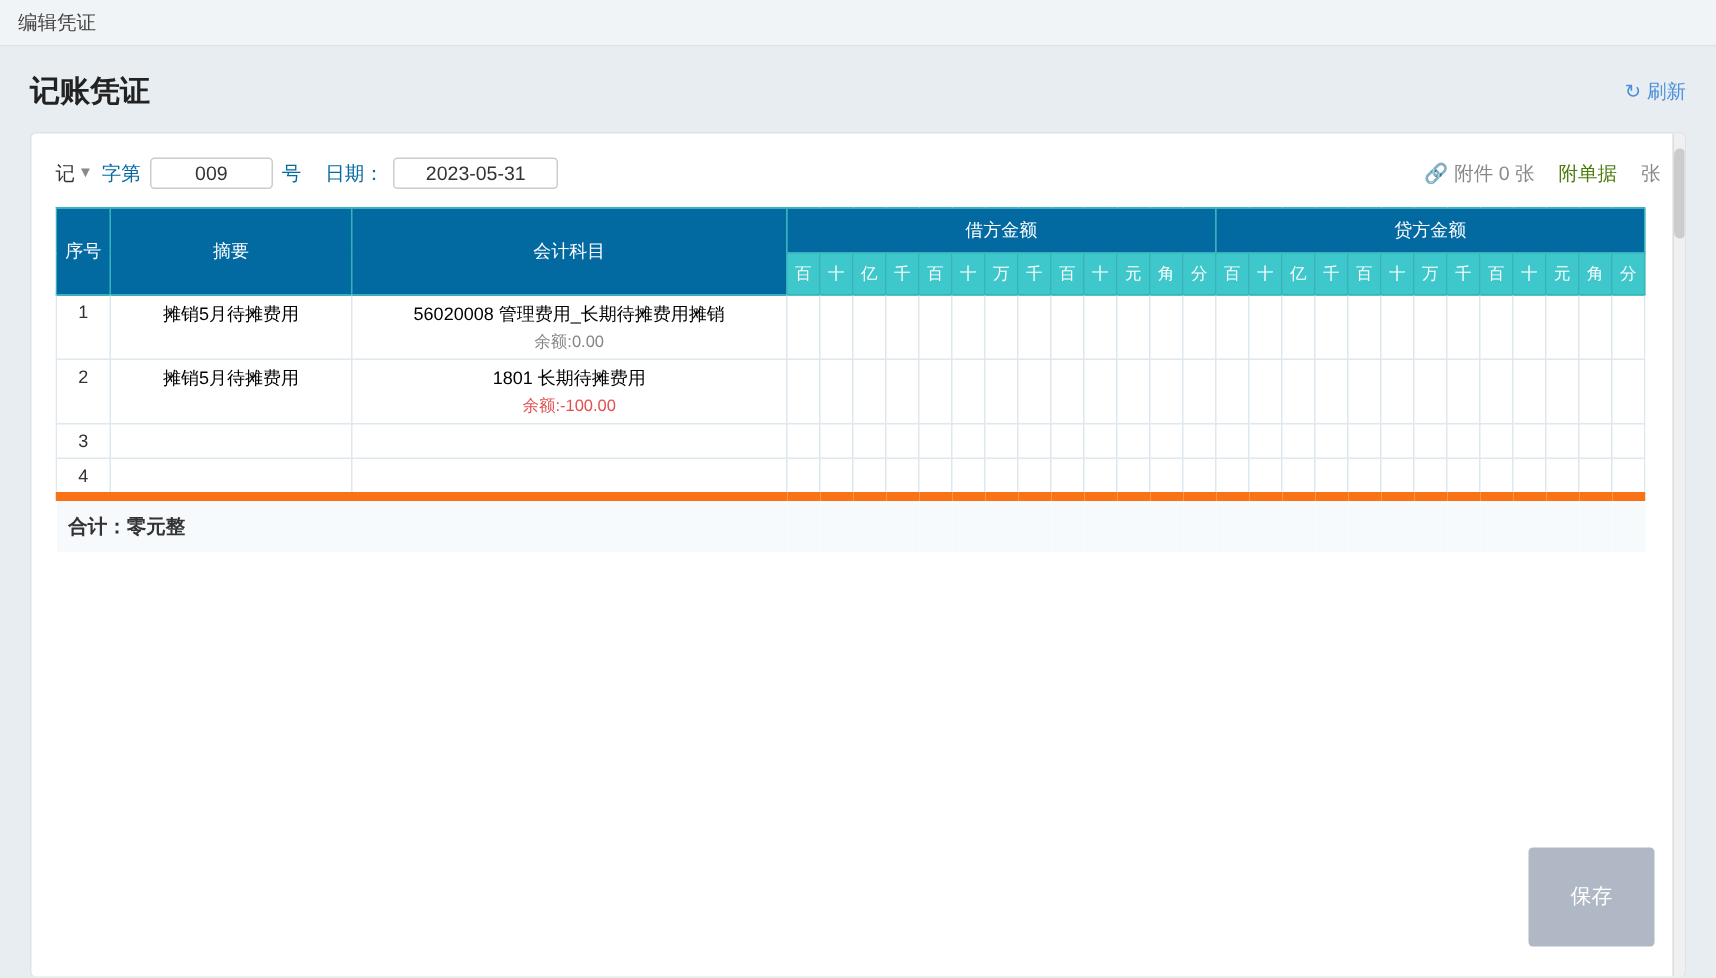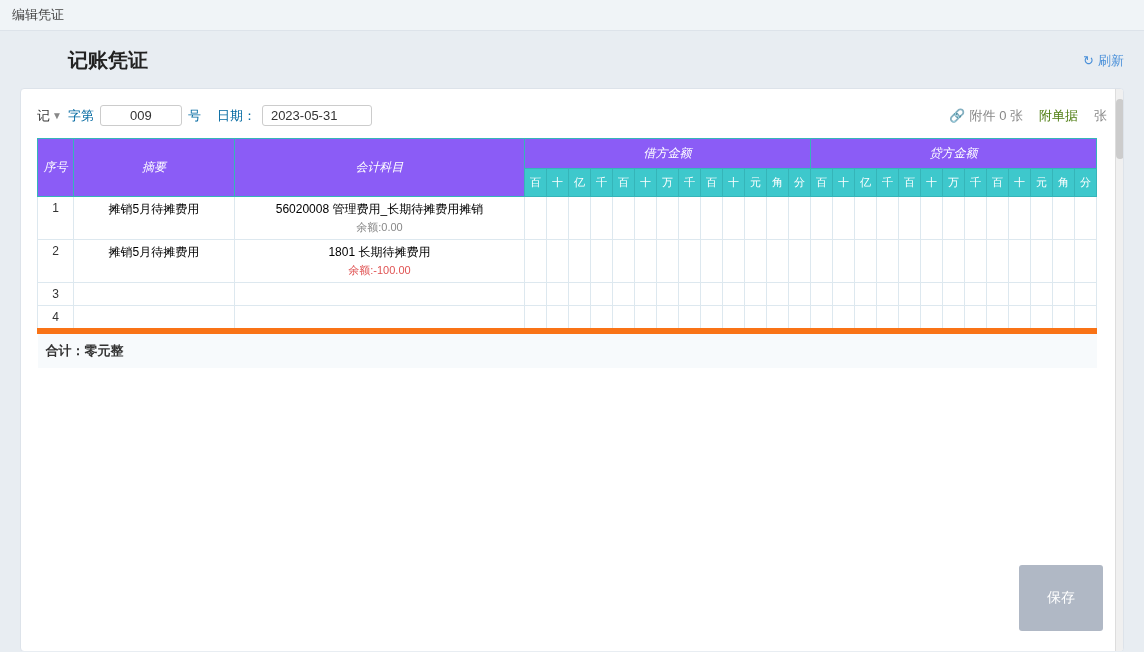--- a/index.html
+++ b/index.html
@@ -26,21 +26,20 @@
     .page-header {
       display: flex;
       align-items: center;
       justify-content: space-between;
       margin-bottom: 14px;
     }
     .page-title {
       font-size: 20px;
       font-weight: bold;
       color: #222;
-      margin-left: 48px;
     }
     .refresh-btn {
       color: #4a90d9;
       cursor: pointer;
       font-size: 13px;
       display: flex;
       align-items: center;
       gap: 4px;
       background: none;
       border: none;
@@ -86,21 +85,21 @@
       border-radius: 3px;
       padding: 2px 8px;
       font-size: 13px;
       width: 82px;
       text-align: center;
       color: #333;
     }
     .date-input {
       border: 1px solid #ccc;
       border-radius: 3px;
-      padding: 2px 8px;
+      padding: 2px 21px;
       font-size: 13px;
       color: #333;
       width: 110px;
     }
     .attachments-info {
       margin-left: auto;
       display: flex;
       align-items: center;
       gap: 16px;
     }
@@ -131,22 +130,21 @@
       background: #3ec8cc;
       color: #fff;
     }
     .voucher-table thead th {
       border: 1px solid #35b5b9;
       padding: 6px 4px;
       text-align: center;
       font-weight: normal;
     }
     .col-header-group th {
-      background: #8b5cf6;
-      font-style: italic;
+      background: #0369a1;
     }
     .sub-header th {
       background: #3ec8cc;
       font-size: 11px;
     }
     .voucher-table tbody tr {
       border-bottom: 1px solid #e0e8ef;
     }
     .voucher-table tbody td {
       border: 1px solid #dde8ef;

